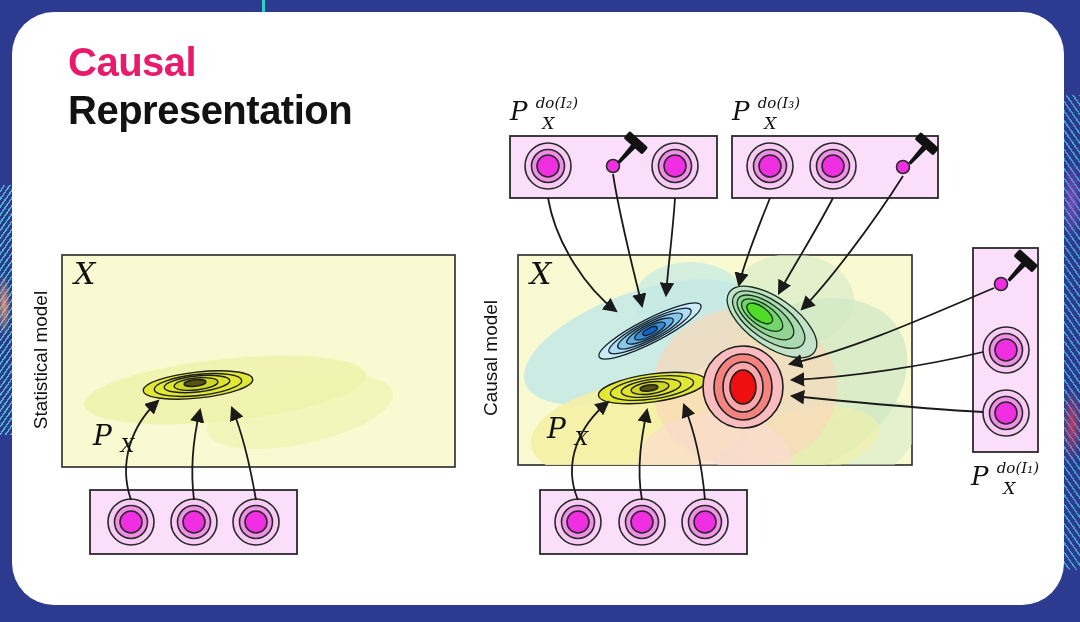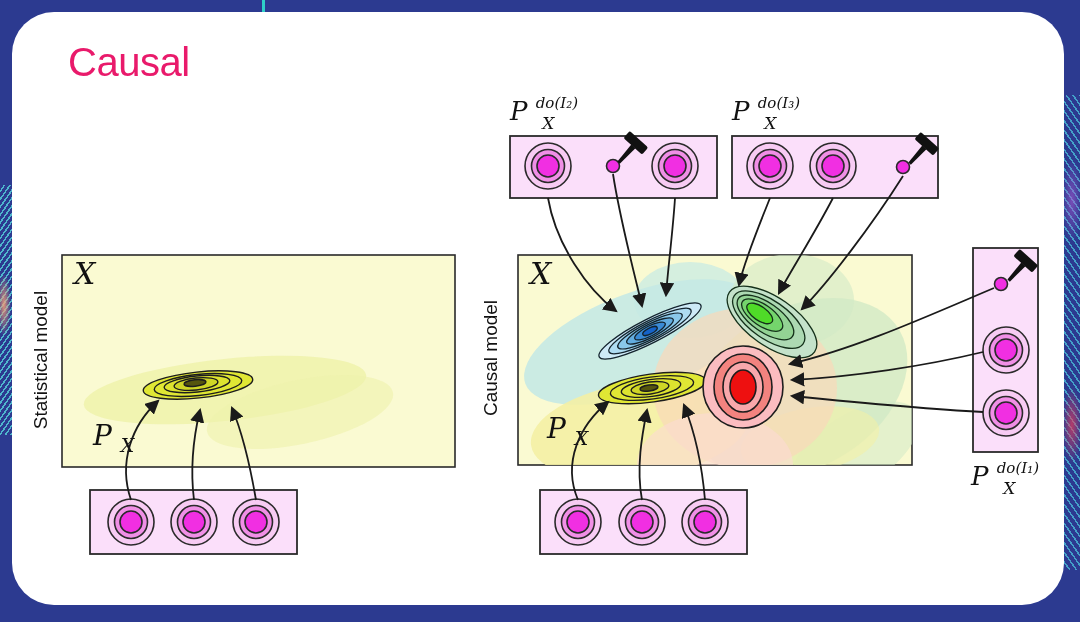--- a/index.html
+++ b/index.html
@@ -23,36 +23,37 @@
   }
   .deco-top-tick{
     position:absolute;left:262px;top:0;width:3px;height:13px;background:#2ED0C8;
   }
   .card{
     position:absolute;left:12px;top:12px;width:1052px;height:593px;
     background:#ffffff;border-radius:42px;
   }
   .title{
     position:absolute;left:68px;top:38px;line-height:48px;
-    font-weight:normal;font-size:40px;color:#121212;letter-spacing:-0.5px;
+    font-weight:bold;font-size:40px;color:#121212;letter-spacing:-0.5px;
   }
   .title .accent{color:#E91A6B;}
   svg text{font-family:"Liberation Sans", sans-serif;}
   .math{font-family:"DejaVu Serif","Liberation Serif",serif;font-style:italic;}
 </style>
 </head>
 <body>
 
 <div class="deco-left"></div>
 <div class="deco-right"></div>
 <div class="deco-top-tick"></div>
 <div class="card"></div>
 
 <div class="title">
   <div class="accent">Causal</div>
+  <div>Representation</div>
 </div>
 
 <svg style="position:absolute;left:0;top:0;" width="1080" height="622" viewBox="0 0 1080 622">
   <defs>
     <marker id="ah" viewBox="0 0 10 10" refX="8.5" refY="5" markerWidth="8" markerHeight="8" orient="auto-start-reverse">
       <path d="M0,0 L10,5 L0,10 z" fill="#1a1a1a"></path>
     </marker>
     <clipPath id="clipL">
         <rect x="62" y="255" width="393" height="212"></rect>
       </clipPath>

